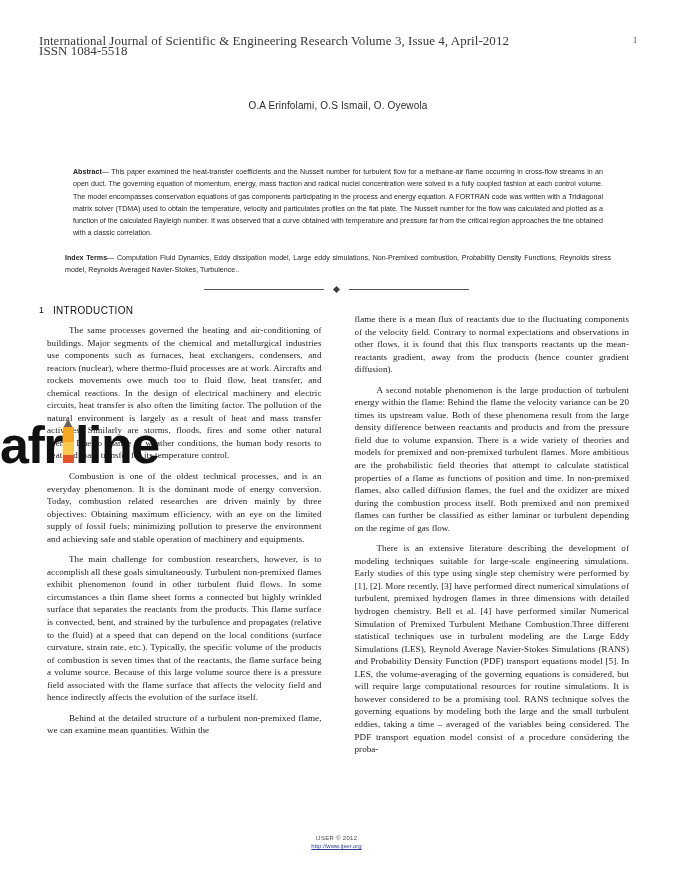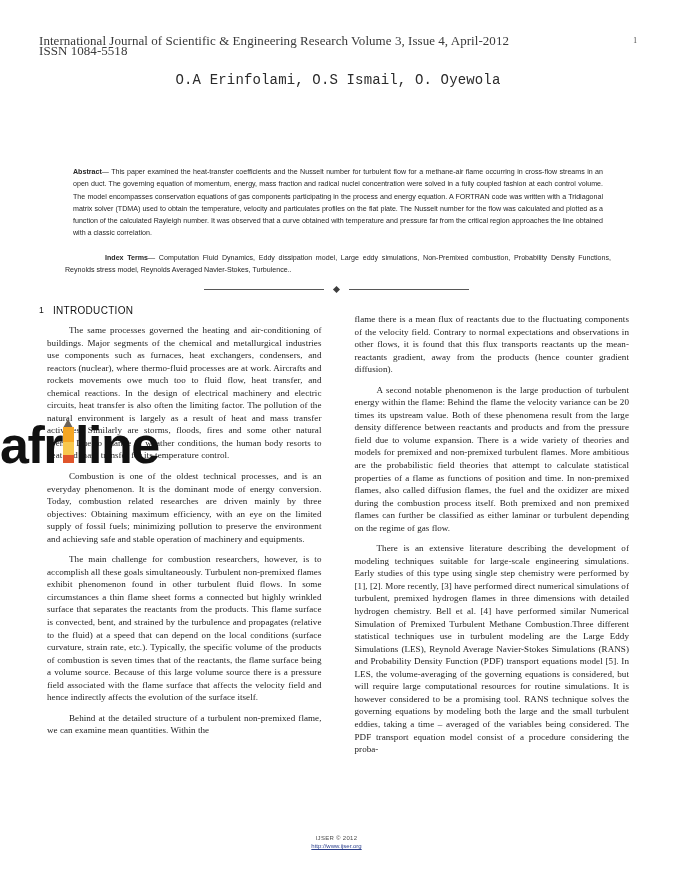--- a/index.html
+++ b/index.html
@@ -57,23 +57,23 @@
   .paper-title {
     font-family: "Liberation Sans", sans-serif;
     font-weight: bold;
     font-size: 21.5px;
     line-height: 28px;
     color: #0d0d0d;
     letter-spacing: -0.2px;
     margin: 0;
   }
   .authors {
-    margin-top: 0;
-    font-family: Liberation Mono, monospace;
-    font-size: 14px;
+    margin-top: 28px;
+    font-family: Liberation Sans, sans-serif;
+    font-size: 10px;
     color: #2b2b2b;
     letter-spacing: 0.15px;
   }
 
   
   .abstract-block {
     position: absolute;
     top: 158px;
     left: 65px;
     right: 62px;
@@ -95,21 +95,20 @@
     left: 65px;
     right: 62px;
     font-family: "Liberation Sans", sans-serif;
     font-size: 7.1px;
     line-height: 11.6px;
     text-align: justify;
     color: #262626;
   }
   .index-terms .lead {
     font-weight: bold;
-    margin-left: 40px;
   }
 
   
   .separator {
     position: absolute;
     top: 287px;
     left: 0;
     right: 0;
     display: flex;
     align-items: center;

